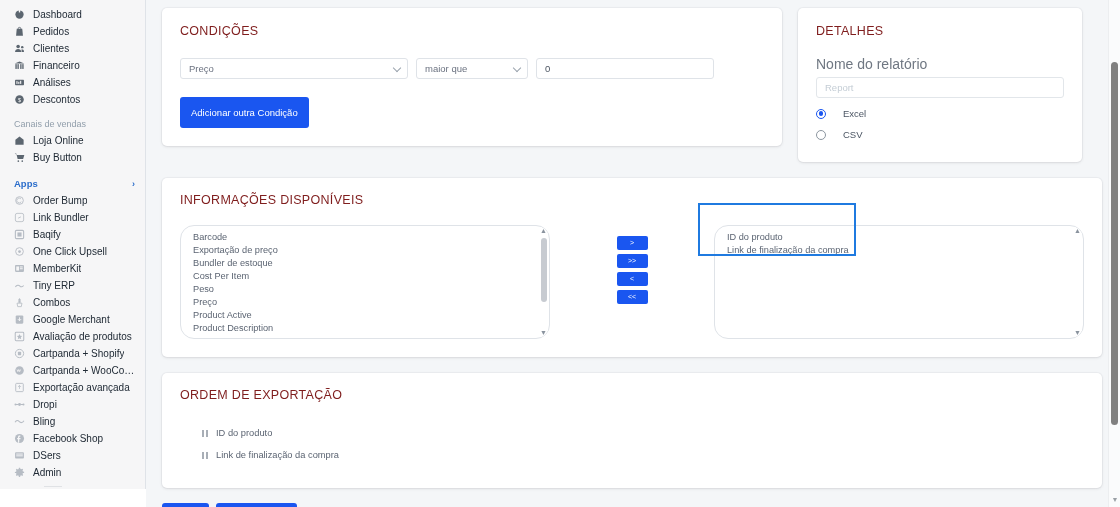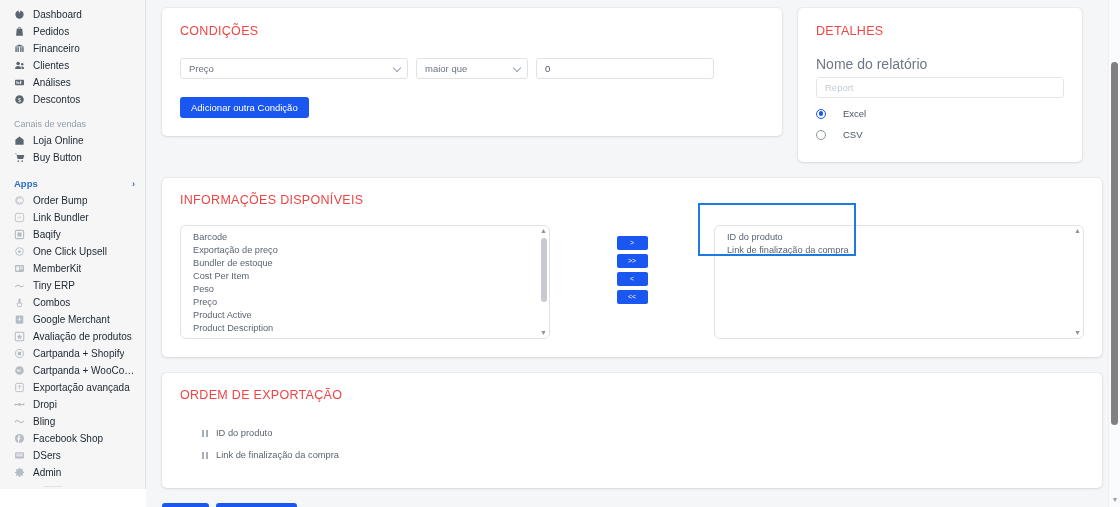--- a/index.html
+++ b/index.html
@@ -79,21 +79,21 @@
     padding: 8px 18px 0 16px;
   }
   .card {
     background: #ffffff;
     border-radius: 5px;
     box-shadow: 0 0 0 1px rgba(63,63,68,0.04), 0 1px 3px rgba(63,63,68,0.12);
   }
   .card-title {
     font-size: 12.5px;
     letter-spacing: .3px;
-    color: #ef4444;
+    color: #7f1d1d;
     font-weight: normal;
     margin: 0;
     padding: 0;
   }
 
   
   .row1 { display: flex; gap: 16px; align-items: flex-start; }
   #card-condicoes { flex: 0 0 620px; padding: 16px 18px 18px 18px; }
   #card-detalhes { flex: 0 0 284px; padding: 16px 18px 22px 18px; }
 
@@ -139,21 +139,21 @@
     background: #1a56f0;
     color: #fff;
     font-size: 9.5px;
     font-family: "Liberation Sans", sans-serif;
     padding: 0 10px;
     height: 20px;
     line-height: 20px;
     cursor: pointer;
     white-space: nowrap;
   }
-  #btn-add-cond { margin-top: 18px; height: 21px; line-height: 21px; padding: 0 11px; }
+  #btn-add-cond { margin-top: 18px; height: 31px; line-height: 21px; padding: 0 11px; }
 
   
   .field-label {
     font-size: 14px; color: #6f7782;
     margin-top: 18px; margin-bottom: 5px;
   }
   #inp-report-name {
     display: block; width: 100%;
     height: 21px;
     border: 1px solid #e2e6ea;
@@ -184,21 +184,21 @@
     width: 4.6px; height: 4.6px;
     border-radius: 50%; background: #1a56f0;
   }
   .radio-label { font-size: 9.5px; color: #4b5563; }
 
   
   #card-info { margin-top: 16px; padding: 15px 18px 18px 18px; }
   .transfer { display: flex; align-items: flex-start; margin-top: 18px; }
   .listbox {
     border: 1px solid #dfe3e8;
-    border-radius: 6px;
+    border-radius: 14px;
     background: #fff;
     height: 114px;
     position: relative;
     overflow: hidden;
     padding: 5px 0 0 0;
   }
   #list-available { flex: 0 0 370px; }
   #list-selected { flex: 0 0 370px; margin-left: 0; }
   .listbox .opt {
     font-size: 9.2px;
@@ -309,39 +309,39 @@
             <svg width="11" height="11" viewBox="0 0 16 16" fill="currentColor">
               <path d="M4 4h8l1 10H3z"></path>
               <path d="M6 4a2 2 0 0 1 4 0" stroke="currentColor" fill="none" stroke-width="1.3"></path>
             </svg>
           </span>
           <span class="label">Pedidos</span>
         </div>
         <div class="nav-item">
           <span class="nav-icon">
             <svg width="11" height="11" viewBox="0 0 16 16" fill="currentColor">
+              <circle cx="6" cy="5" r="2.6"></circle>
+              <circle cx="12" cy="6" r="1.8"></circle>
+              <path d="M1.5 13c0-2.6 2-4.2 4.5-4.2S10.5 10.4 10.5 13z"></path>
+              <path d="M11 9c2 0 3.5 1.3 3.5 3.2V13H11z"></path>
+            </svg>
+          </span>
+          <span class="label">Clientes</span>
+        </div>
+        <div class="nav-item">
+          <span class="nav-icon">
+            <svg width="11" height="11" viewBox="0 0 16 16" fill="currentColor">
               <rect x="2" y="6" width="2" height="7"></rect>
               <rect x="5" y="6" width="2" height="7"></rect>
               <rect x="9" y="6" width="2" height="7"></rect>
               <rect x="12" y="6" width="2" height="7"></rect>
               <path d="M1 5l7-3 7 3z"></path>
             </svg>
           </span>
           <span class="label">Financeiro</span>
-        </div>
-        <div class="nav-item">
-          <span class="nav-icon">
-            <svg width="11" height="11" viewBox="0 0 16 16" fill="currentColor">
-              <circle cx="6" cy="5" r="2.6"></circle>
-              <circle cx="12" cy="6" r="1.8"></circle>
-              <path d="M1.5 13c0-2.6 2-4.2 4.5-4.2S10.5 10.4 10.5 13z"></path>
-              <path d="M11 9c2 0 3.5 1.3 3.5 3.2V13H11z"></path>
-            </svg>
-          </span>
-          <span class="label">Clientes</span>
         </div>
         <div class="nav-item">
           <span class="nav-icon">
             <svg width="11" height="11" viewBox="0 0 16 16" fill="currentColor">
               <rect x="1.5" y="4" width="13" height="8" rx="1"></rect>
               <rect x="3.5" y="6" width="1.6" height="4" fill="#f6f6f7"></rect>
               <rect x="6.2" y="7" width="1.6" height="3" fill="#f6f6f7"></rect>
               <rect x="8.9" y="5.5" width="1.6" height="4.5" fill="#f6f6f7"></rect>
             </svg>
           </span>

